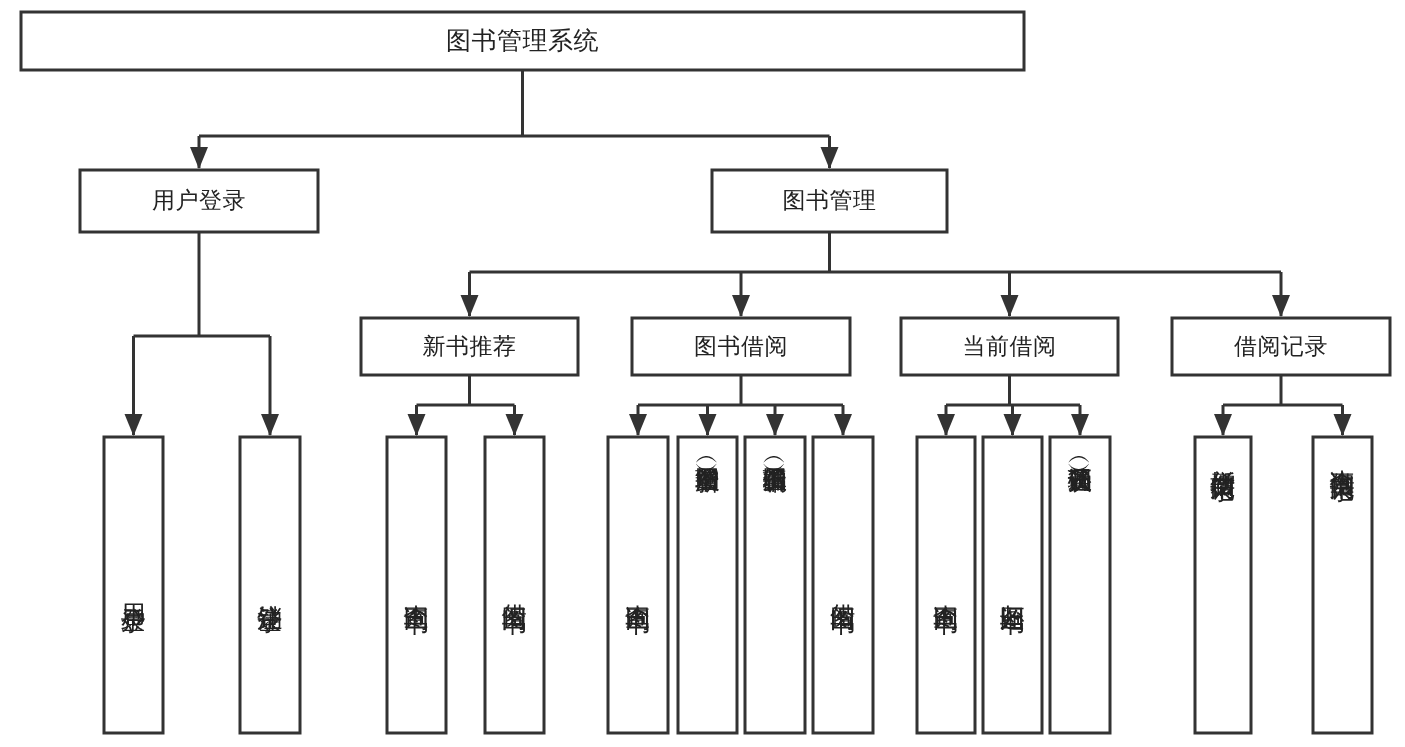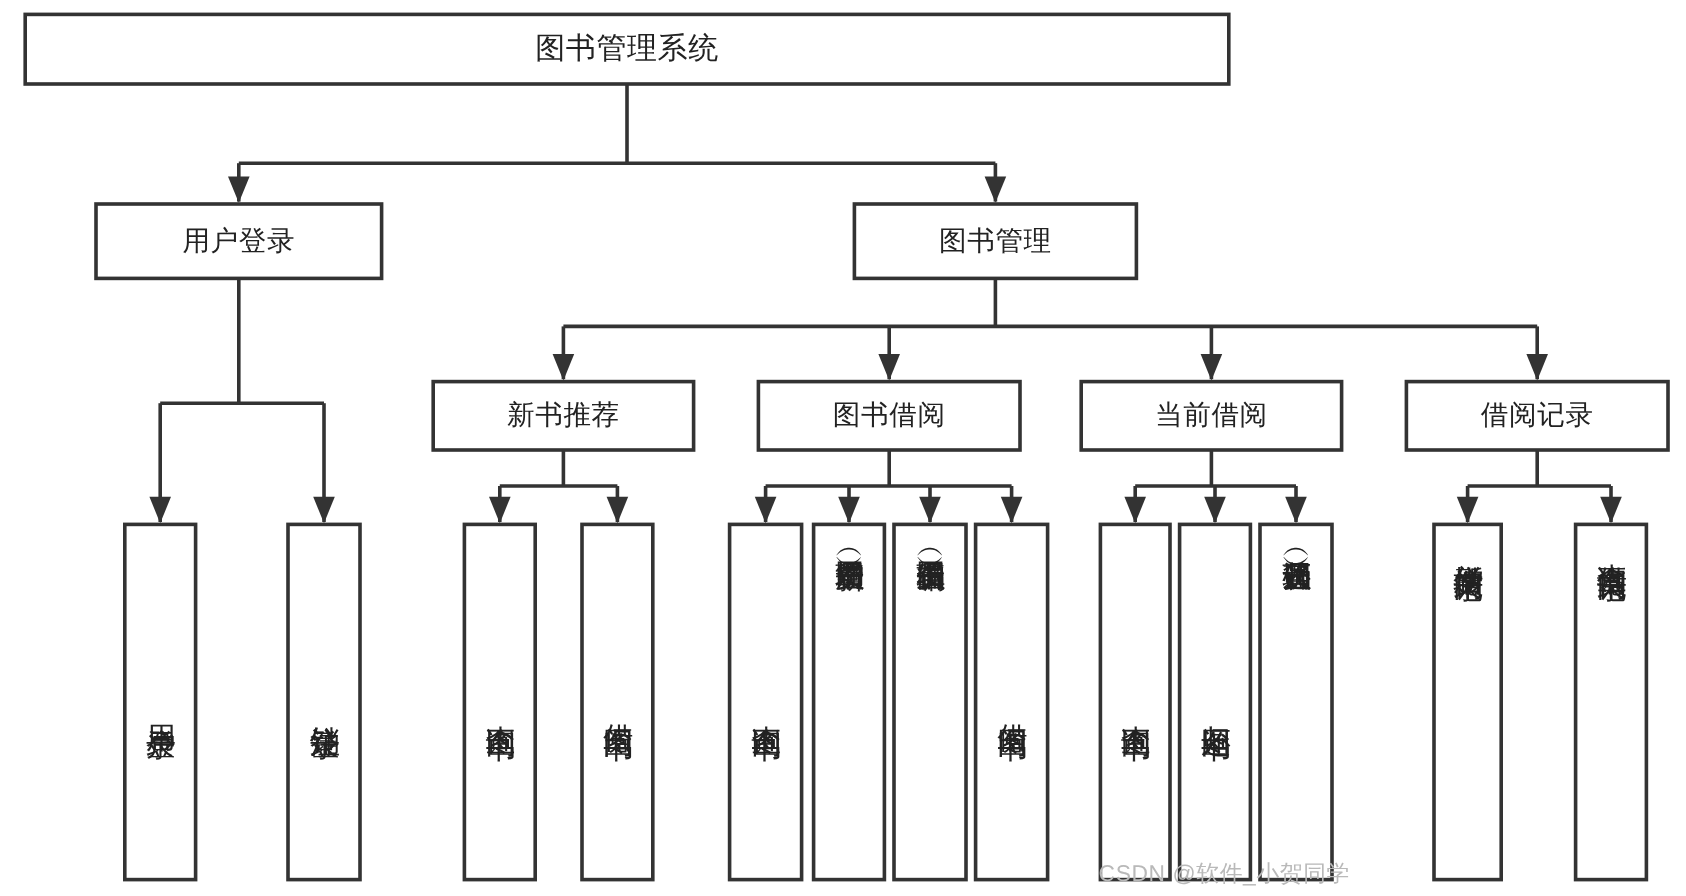--- a/index.html
+++ b/index.html
@@ -213,14 +213,13 @@
         <div class="leaf-label" style="font-size: 24px; letter-spacing: 0px;">确认归还（管理员）</div>
       </div>
       <div class="leaf-label-wrap" style="left: 1195px; top: 449px; width: 56px; height: 278px; align-items: flex-start;">
         <div class="leaf-label">新增借阅记录</div>
       </div>
       <div class="leaf-label-wrap" style="left: 1313px; top: 449px; width: 59px; height: 278px; align-items: flex-start;">
         <div class="leaf-label">查询借阅记录</div>
       </div>
     </div>
 
-  <div class="watermark">CSDN @软件_小贺同学</div>
 </div>
 
 </body></html>

